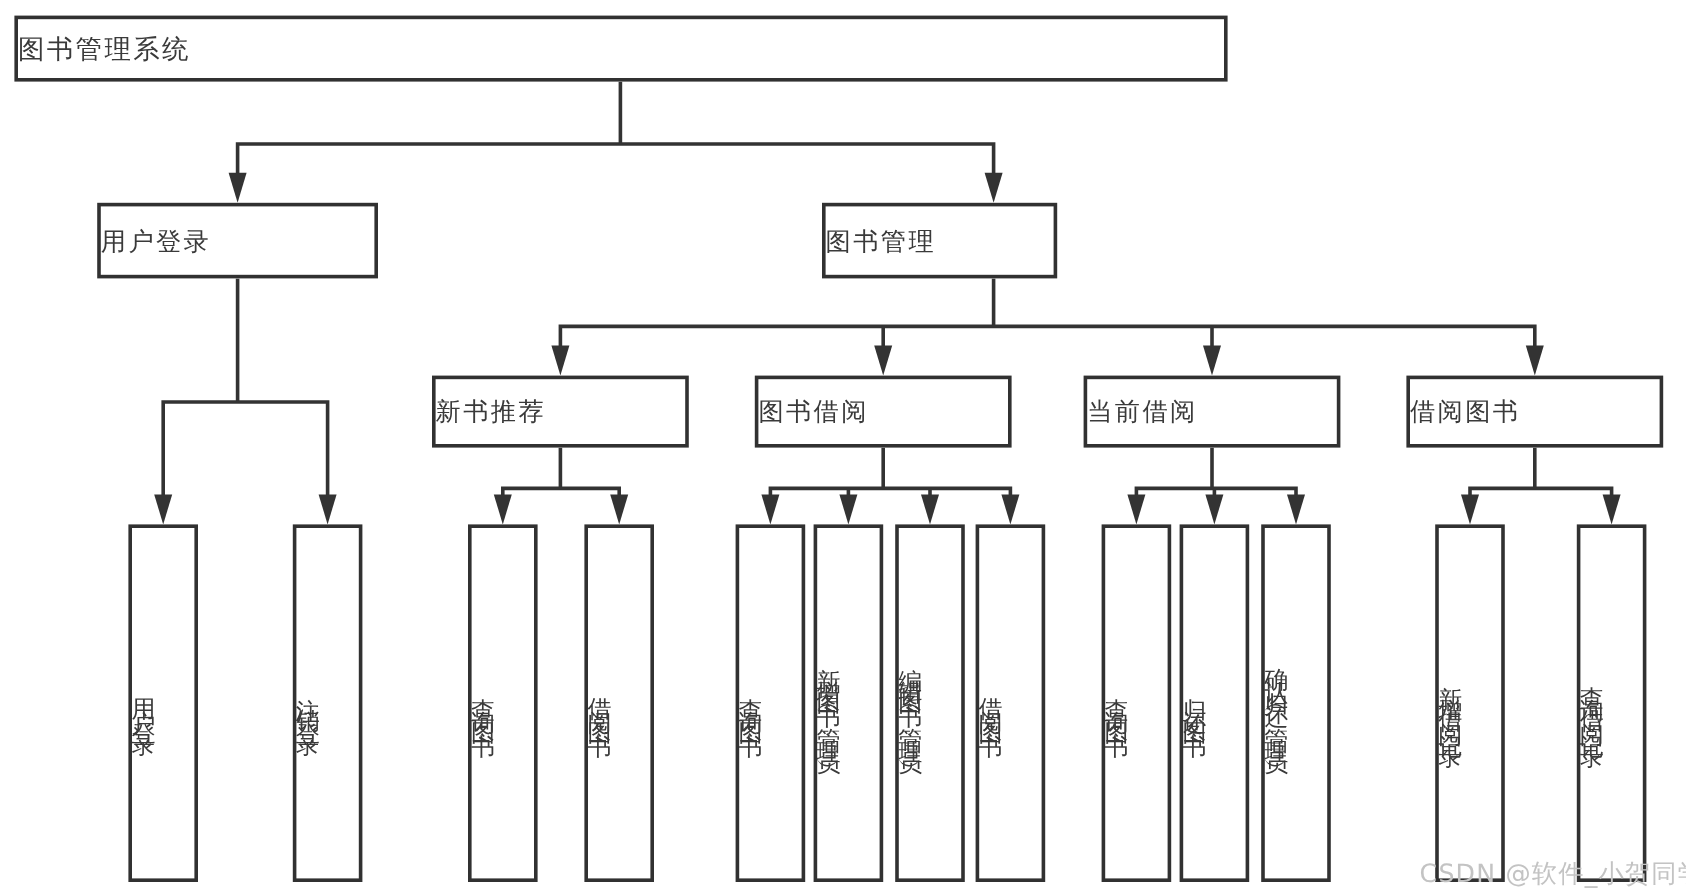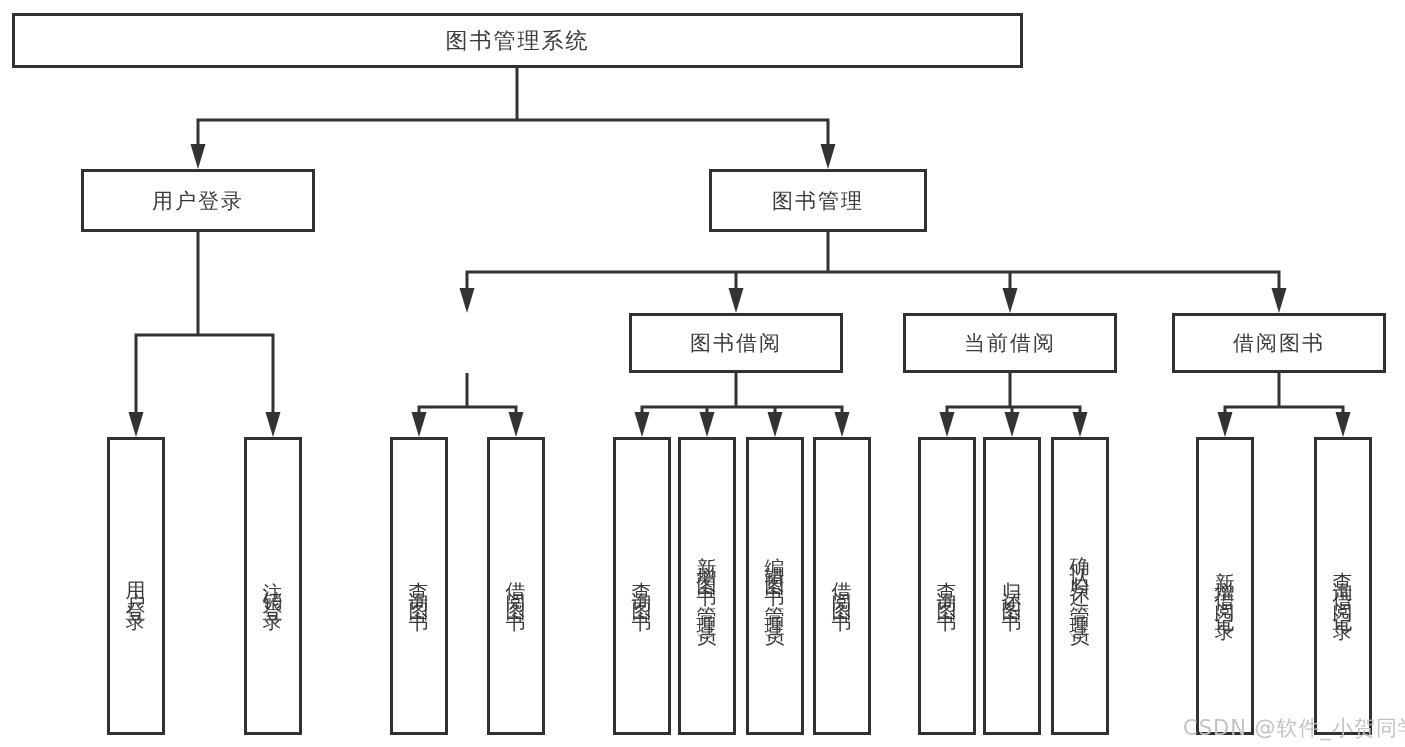--- a/index.html
+++ b/index.html
@@ -26,21 +26,20 @@
     fill: #333333;
     stroke: none;
   }
   .node {
     position: absolute;
     box-sizing: border-box;
     background: #ffffff;
     border: 3px solid #313131;
     display: flex;
     align-items: center;
-    justify-content: center;
     color: #3a3a3a;
     z-index: 2;
   }
   .node.hlabel { font-size: 21px; letter-spacing: 2px; }
   .node.root-node { font-size: 22px; letter-spacing: 2px; }
   .leaf .vtext {
     writing-mode: vertical-rl;
     text-orientation: mixed;
     font-size: 20px;
     line-height: 1;
@@ -99,24 +98,27 @@
     <polygon points="1335.5,412 1350.5,412 1343,437"></polygon>
   </svg>
 
   <div class="node root-node" style="left:12px; top:13px; width:1011px; height:55px;">
     <span>图书管理系统</span>
   </div>
 
   <div class="node hlabel" style="left:81px; top:169px; width:234px; height:63px;">
     <span>用户登录</span>
   </div>
-  <div class="node hlabel" style="left:709px; top:169px; width:218px; height:63px;">
+  <div class="node hlabel" style="left:685px; top:169px; width:196px; height:63px;">
     <span>图书管理</span>
   </div>
 
+  <div class="node hlabel" style="left:360px; top:313px; width:214px; height:60px;">
+    <span>新书推荐</span>
+  </div>
   <div class="node hlabel" style="left:629px; top:313px; width:214px; height:60px;">
     <span>图书借阅</span>
   </div>
   <div class="node hlabel" style="left:903px; top:313px; width:214px; height:60px;">
     <span>当前借阅</span>
   </div>
   <div class="node hlabel" style="left:1172px; top:313px; width:214px; height:60px;">
     <span>借阅图书</span>
   </div>
 

